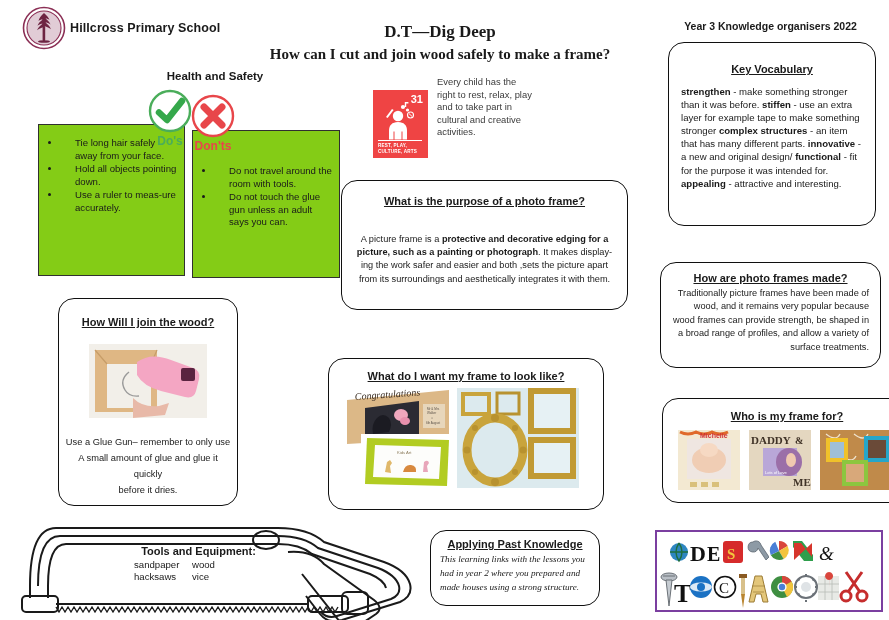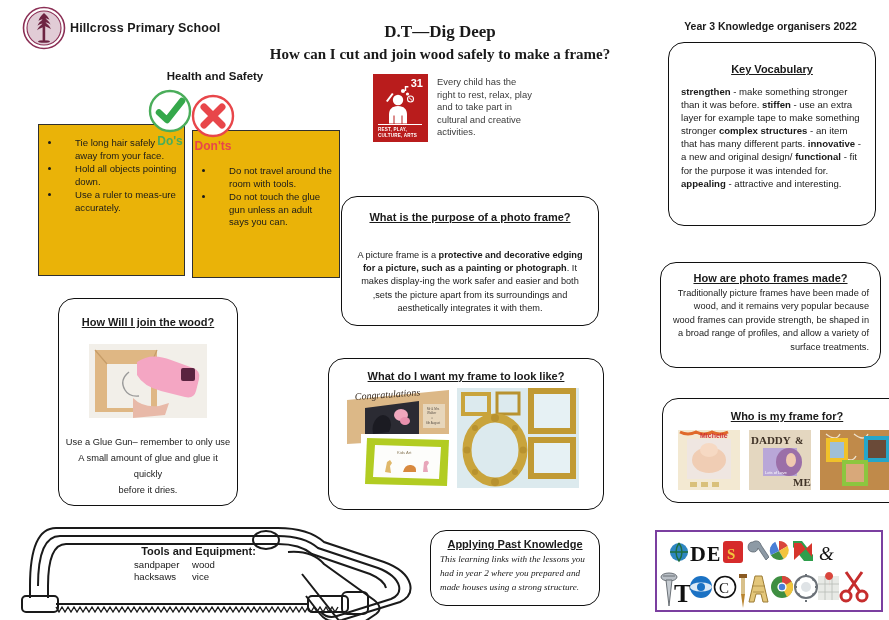--- a/index.html
+++ b/index.html
@@ -18,46 +18,46 @@
   #school-logo{left:22px;top:6px;width:44px;height:44px;}
   #school-name{left:70px;top:21px;font-size:12.5px;font-weight:bold;letter-spacing:.1px;}
   #main-title{left:240px;top:22px;width:400px;text-align:center;
       font-family:"Liberation Serif", serif;font-weight:bold;font-size:17px;}
   #sub-title{left:200px;top:46px;width:480px;text-align:center;
       font-family:"Liberation Serif", serif;font-weight:bold;font-size:15px;}
   #year-header{left:663px;top:20px;width:215px;text-align:center;font-size:10.5px;font-weight:bold;}
 
   
   .rbox{border:1.3px solid #101010;border-radius:16px;background:#fff;box-sizing:border-box;}
-  .sqbox{border:1.3px solid #303030;background:#eab308;box-sizing:border-box;}
+  .sqbox{border:1.3px solid #303030;background:#84cc16;box-sizing:border-box;}
   .bx-title{text-align:center;font-weight:bold;text-decoration:underline;font-size:11px;}
 
   
   #hs-title{left:100px;top:70px;width:230px;text-align:center;font-size:11.5px;font-weight:bold;}
   #dos-box{left:38px;top:124px;width:147px;height:152px;}
   #donts-box{left:192px;top:130px;width:148px;height:148px;}
   .bullets{margin:0;padding:12px 6px 0 22px;font-size:9.6px;line-height:12.6px;}
   .bullets li{margin-bottom:1px;padding-left:14px;}
   #donts-box .bullets{padding-top:34px;}
   .badge-wrap{position:absolute;display:flex;flex-direction:column;align-items:center;}
   #dos-badge{left:147px;top:88px;}
   #donts-badge{left:190px;top:93px;}
   .badge-lbl{font-size:12px;font-weight:bold;margin-top:-4px;}
   #dos-badge .badge-lbl{color:#4aad5a;}
   #donts-badge .badge-lbl{color:#e8464a;}
 
   
   #rights-card{left:373px;top:74px;width:166px;height:90px;background:#fff;}
-  #rights-icon{position:absolute;left:0;top:0;width:55px;height:68px;background:#b91c1c;}
+  #rights-icon{position:absolute;left:0;top:16px;width:55px;height:68px;background:#ef4444;}
   #rights-icon .num{position:absolute;right:5px;top:3px;color:#fff;font-size:11px;font-weight:bold;}
   #rights-icon .cap{position:absolute;left:5px;bottom:4px;color:#fff;font-size:4.6px;font-weight:bold;line-height:5.4px;letter-spacing:.2px;border-top:1px solid #fff;padding-top:2px;width:44px;}
   #rights-text{position:absolute;left:64px;top:2px;width:100px;font-size:9.4px;line-height:12.6px;color:#3b3b3b;}
 
   
-  #purpose-box{left:341px;top:196px;width:258px;height:130px;}
+  #purpose-box{left:341px;top:180px;width:287px;height:130px;}
   #purpose-box .bx-title{margin-top:14px;}
   #purpose-text{margin:26px 14px 0 14px;font-size:9.2px;line-height:13.2px;text-align:center;}
   #purpose-text b{font-weight:bold;}
 
   
   #vocab-box{left:668px;top:42px;width:208px;height:184px;}
   #vocab-box .bx-title{margin-top:20px;}
   #vocab-list{margin:10px 12px 0 12px;font-size:9.6px;line-height:13.1px;}
   #vocab-list b{font-weight:bold;}
 

